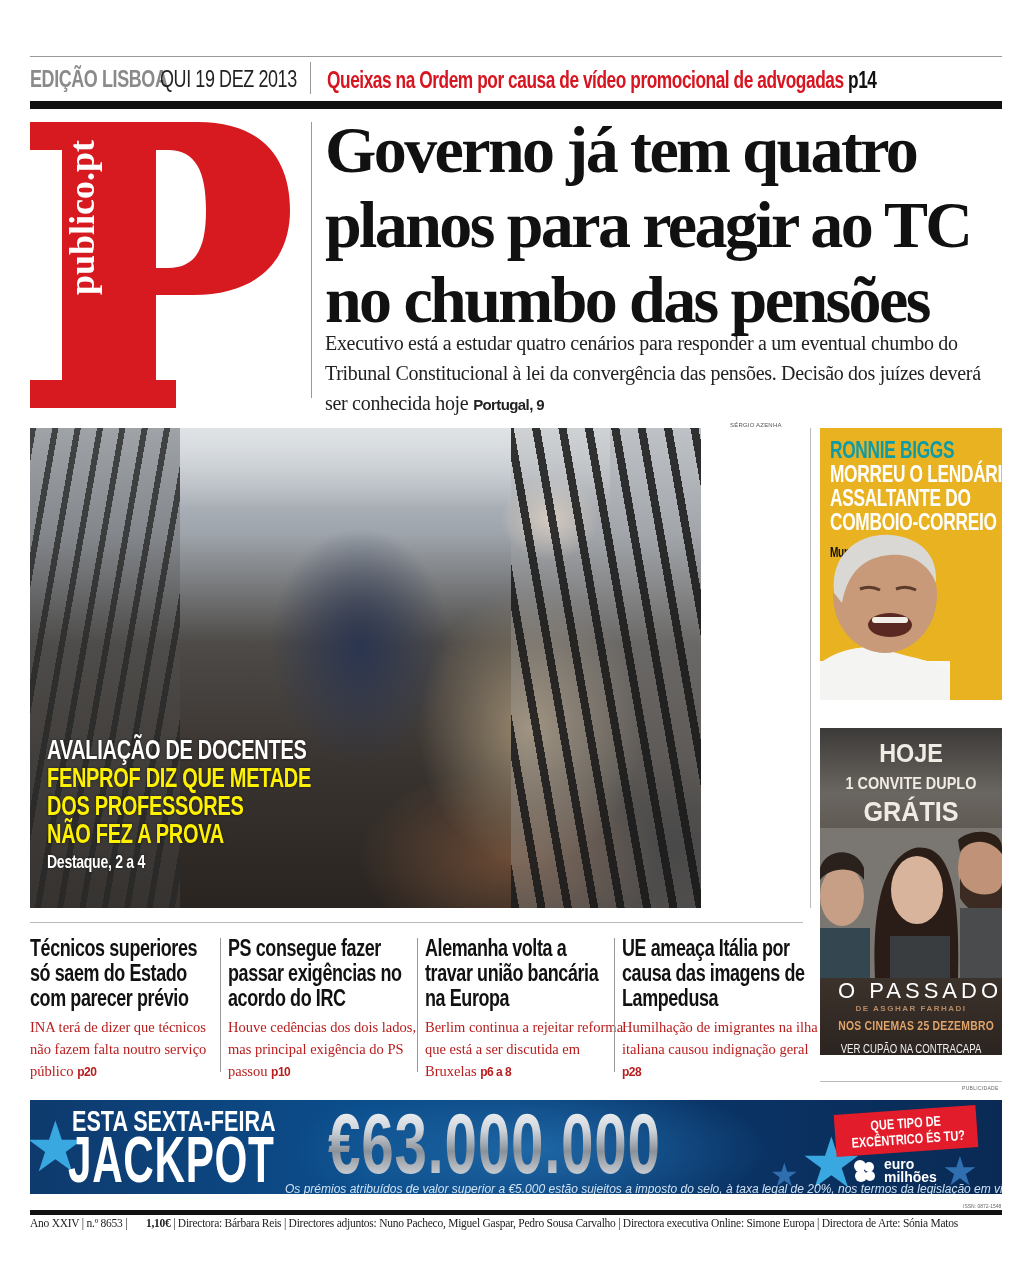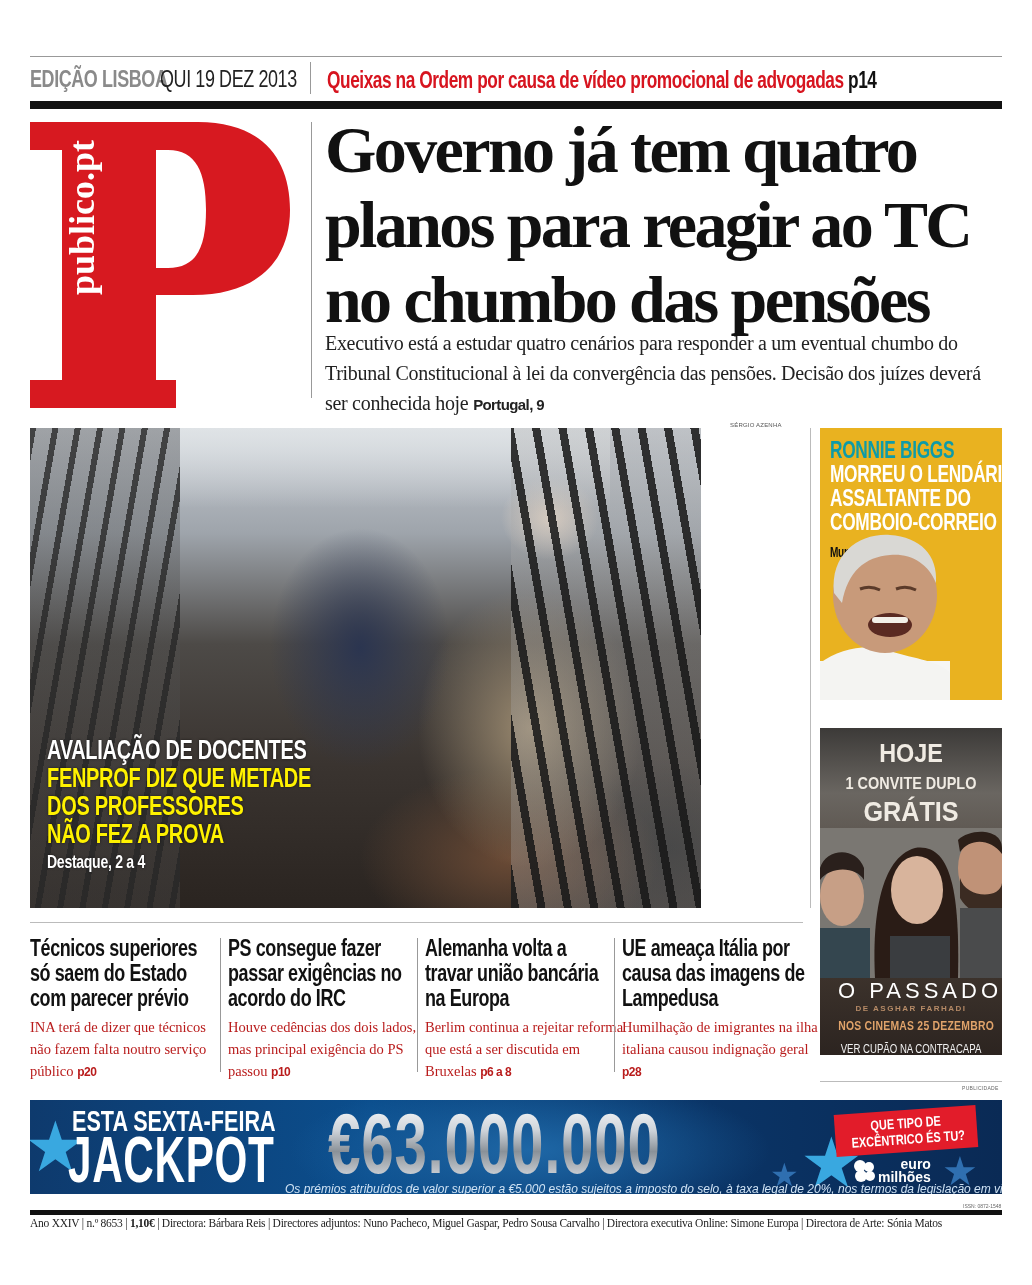--- a/index.html
+++ b/index.html
@@ -86,28 +86,28 @@
     .jackpot { position: absolute; left: 30px; top: 1100px; width: 972px; height: 94px; overflow: hidden;
       background: radial-gradient(ellipse 300px 90px at 500px 50px, #1e67a6 0%, rgba(30,103,166,0) 80%), linear-gradient(90deg, #0e3a6d 0%, #0b4e8d 35%, #0a3466 70%, #0a2a55 100%); }
     .jackpot .star { position: absolute; color: #39a8e0; }
     .jackpot .line1 { position: absolute; left: 42px; top: 4px; color: #ffffff; font-weight: bold; font-size: 30px; transform: scaleX(0.72); transform-origin: left top; white-space: nowrap; }
     .jackpot .line2 { position: absolute; left: 38px; top: 30px; color: #ffffff; font-weight: bold; font-size: 64px; line-height: 60px; transform: scaleX(0.66); transform-origin: left top; white-space: nowrap; letter-spacing: 1px; }
     .jackpot .amount { position: absolute; left: 298px; top: 0px; font-weight: bold; font-size: 86px; line-height: 86px; white-space: nowrap; transform: scaleX(0.68); transform-origin: left top;
       background: linear-gradient(180deg, #ffffff 0%, #cfd4da 35%, #8a9198 60%, #e7eaee 100%); -webkit-background-clip: text; background-clip: text; color: transparent; letter-spacing: 1px; }
     .jackpot .fine { position: absolute; left: 255px; top: 82px; color: #cfe3f5; font-size: 12px; white-space: nowrap; font-style: italic; }
     .jackpot .ribbon { position: absolute; left: 805px; top: 10px; width: 142px; height: 42px; background: #e21c2a; transform: rotate(-4deg); color: #fff; text-align: center; font-weight: bold; font-size: 14px; line-height: 16px; padding-top: 5px; }
     .jackpot .ribbon span { display: inline-block; transform: scaleX(0.78); white-space: nowrap; }
-    .jackpot .euro { position: absolute; left: 822px; top: 58px; display: flex; align-items: center; color: #fff; text-align: right; }
+    .jackpot .euro { position: absolute; left: 822px; top: 58px; display: flex; align-items: center; gap: 6px; color: #fff; }
     .jackpot .euro .clover { width: 26px; height: 24px; }
     .jackpot .euro .name { font-size: 14px; line-height: 13px; font-weight: bold; }
 
     .issn { position: absolute; left: 963px; top: 1203px; font-size: 5px; color: #666; }
     .footer-bar { position: absolute; left: 30px; top: 1210px; width: 972px; height: 5px; background: #111; }
     .footer { position: absolute; left: 30px; top: 1217px; width: 990px; font-family: "Liberation Serif", serif; font-size: 11.5px; color: #222; white-space: nowrap; letter-spacing: -0.25px; }
-    .footer b { font-weight: bold; }
+    .footer b { font-weight: bold; margin-left: 16px; }
   </style>
 </head>
 <body>
 
 <div class="top-rule"></div>
 
 <div class="masthead-row">
   <span class="edition">EDIÇÃO LISBOA</span>
   <span class="date">QUI 19 DEZ 2013</span>
   <div class="mast-divider"></div>

